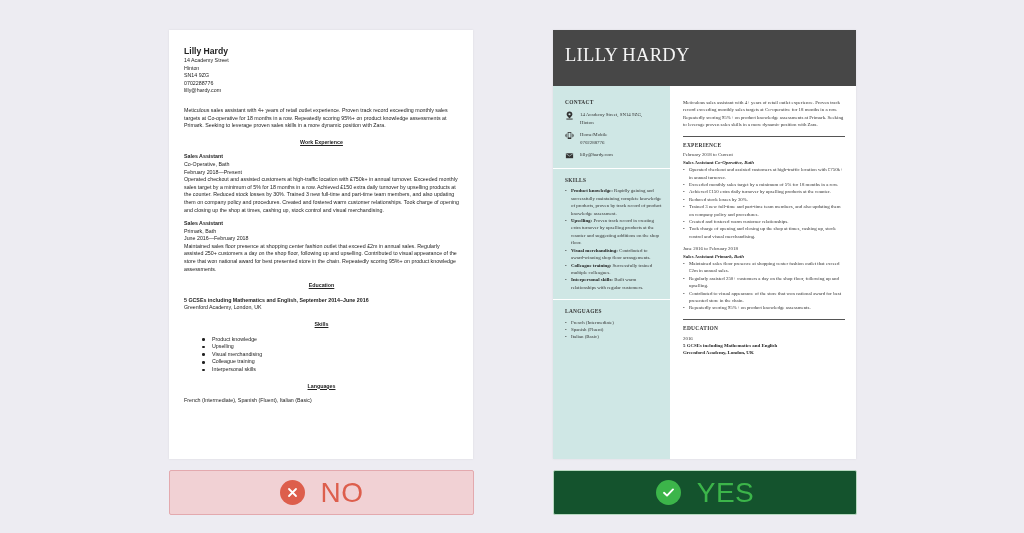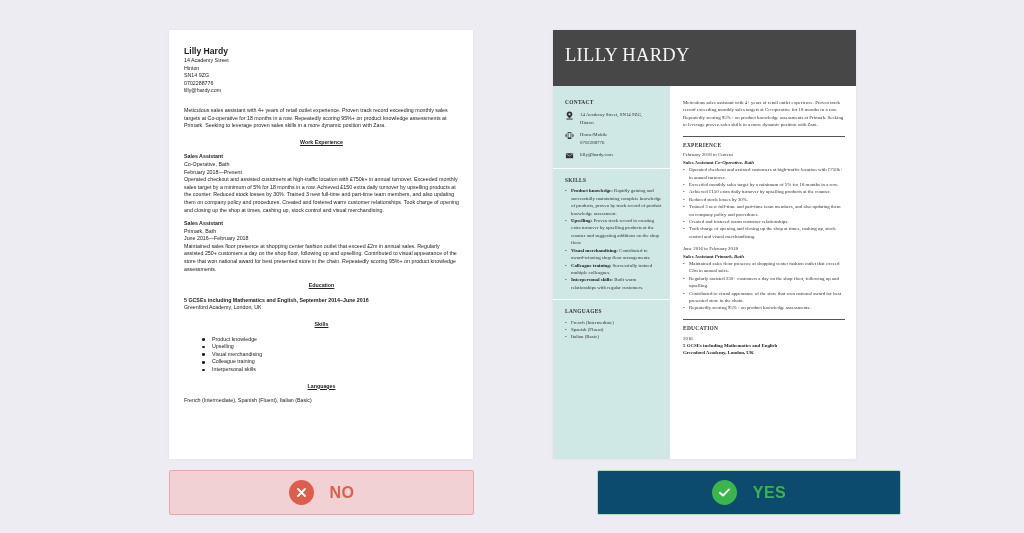--- a/index.html
+++ b/index.html
@@ -50,25 +50,25 @@
   .fancy .main .role i { font-style: italic; }
   .fancy .main ul { list-style: none; }
   .fancy .main ul li { position: relative; padding-left: 6px; }
   .fancy .main ul li::before { content: "•"; position: absolute; left: 0; top: 0; }
   .fancy .main .gap { height: 5px; }
   .fancy .main .edu b { font-weight: bold; color: #222; }
 
   
   .verdict { position: absolute; top: 470px; height: 45px; border-radius: 2px; display: flex; align-items: center; justify-content: center; }
   .verdict.no { left: 169px; width: 305px; background: #f1d1d4; border: 1px solid #e3a9ae; }
-  .verdict.yes { left: 553px; width: 304px; background: #0c4a6e; border: 1px solid #b7d9c0; margin-left: 44px; }
+  .verdict.yes { left: 553px; width: 304px; background: #14532d; border: 1px solid #b7d9c0; }
   .verdict .circle { width: 25px; height: 25px; border-radius: 50%; display: flex; align-items: center; justify-content: center; margin-right: 16px; }
   .verdict.no .circle { background: #dd5e4c; }
   .verdict.yes .circle { background: #3cb54a; }
-  .verdict .label { font-family: "Liberation Sans", sans-serif; font-size: 16px; font-weight: bold; letter-spacing: 0.5px; }
+  .verdict .label { font-family: "Liberation Sans", sans-serif; font-size: 28px; font-weight: normal; letter-spacing: 0.5px; }
 </style>
 </head>
 <body>
 
 <div class="plain">
   <div class="name">Lilly Hardy</div>
   <div class="contact">
     <div>14 Academy Street</div>
     <div>Hinton</div>
     <div>SN14 9ZG</div>

